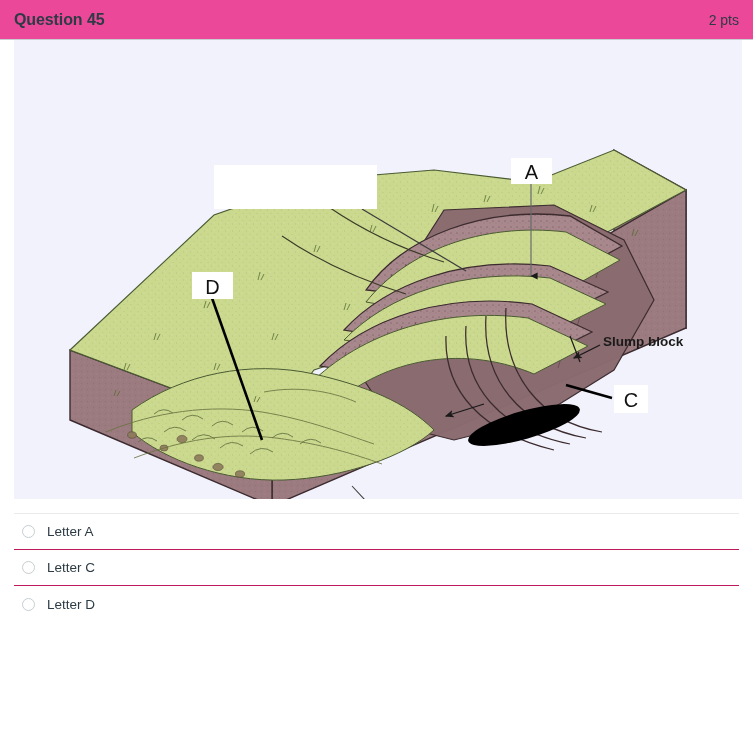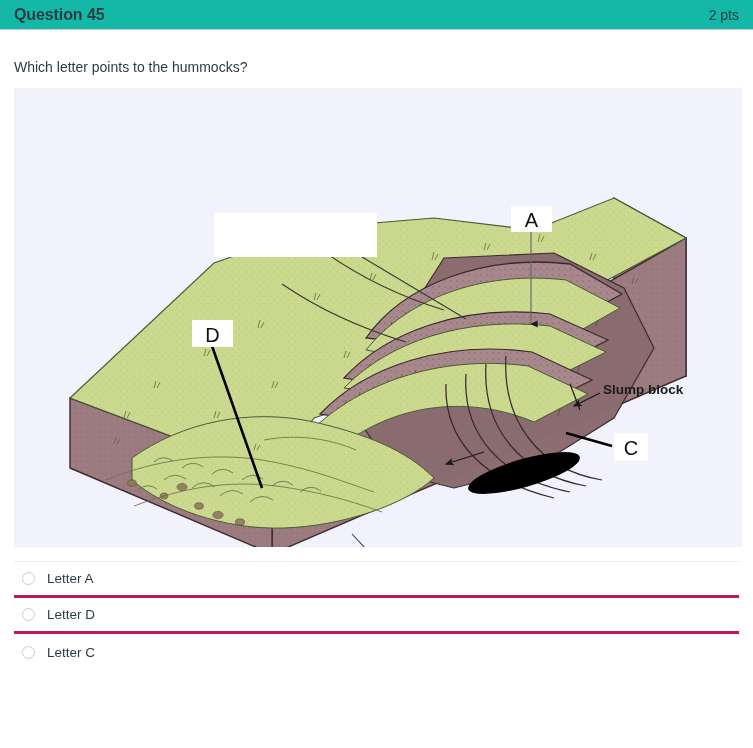--- a/index.html
+++ b/index.html
@@ -12,22 +12,22 @@
     width: 753px;
     height: 748px;
     font-family: "Liberation Sans", sans-serif;
     color: #2d3b45;
     overflow: hidden;
     position: relative;
   }
 
   
   .question-header {
-    height: 30px;
-    background: #14b8a6;
+    height: 40px;
+    background: #ec4899;
     border-bottom: 1px solid #c7cdd1;
     display: flex;
     align-items: center;
     justify-content: space-between;
     padding: 0 14px 0 14px;
     box-sizing: border-box;
   }
   .question-name {
     font-size: 16px;
     font-weight: bold;
@@ -69,21 +69,21 @@
 
   
   .answers {
     margin-top: 14px;
     border-top: 1px solid #e8eaec;
   }
   .answer-row {
     display: flex;
     align-items: center;
     height: 36px;
-    border-bottom: 3px solid #be185d;
+    border-bottom: 1px solid #be185d;
     padding-left: 8px;
     box-sizing: border-box;
   }
   .answer-row:last-child { border-bottom: none; }
   .radio {
     width: 13px;
     height: 13px;
     border-radius: 50%;
     border: 1px solid #c7cdd1;
     background: #ffffff;
@@ -102,21 +102,20 @@
 </head>
 <body>
 
 <div class="question-header">
   <div class="question-name">Question 45</div>
   <div class="question-points">2 pts</div>
 </div>
 
 <div class="question-body">
 
-  <div class="question-text">Which letter points to the hummocks?</div>
 
   <div class="figure-wrap">
     <svg class="figure-svg" width="728" height="459" viewBox="0 0 728 459" xmlns="http://www.w3.org/2000/svg">
       <defs>
 
         <pattern id="grassTex" width="7" height="7" patternUnits="userSpaceOnUse">
           <rect width="7" height="7" fill="#cbd98f"></rect>
           <circle cx="1.5" cy="2" r="0.7" fill="#b2c377" opacity="0.75"></circle>
           <circle cx="5" cy="5.5" r="0.6" fill="#aebd72" opacity="0.6"></circle>
           <circle cx="4" cy="1" r="0.45" fill="#dbe6ad" opacity="0.7"></circle>
@@ -338,22 +337,22 @@
   <div class="answers">
 
     <div class="answer-row">
       <span class="radio"></span>
       <span class="answer-label">Letter A</span>
     </div>
 
 
     <div class="answer-row">
       <span class="radio"></span>
+      <span class="answer-label">Letter C</span>
+    </div>
+
+    <div class="answer-row">
+      <span class="radio"></span>
       <span class="answer-label">Letter D</span>
     </div>
 
-    <div class="answer-row">
-      <span class="radio"></span>
-      <span class="answer-label">Letter C</span>
-    </div>
-
   </div>
 </div>
 
 </body></html>

